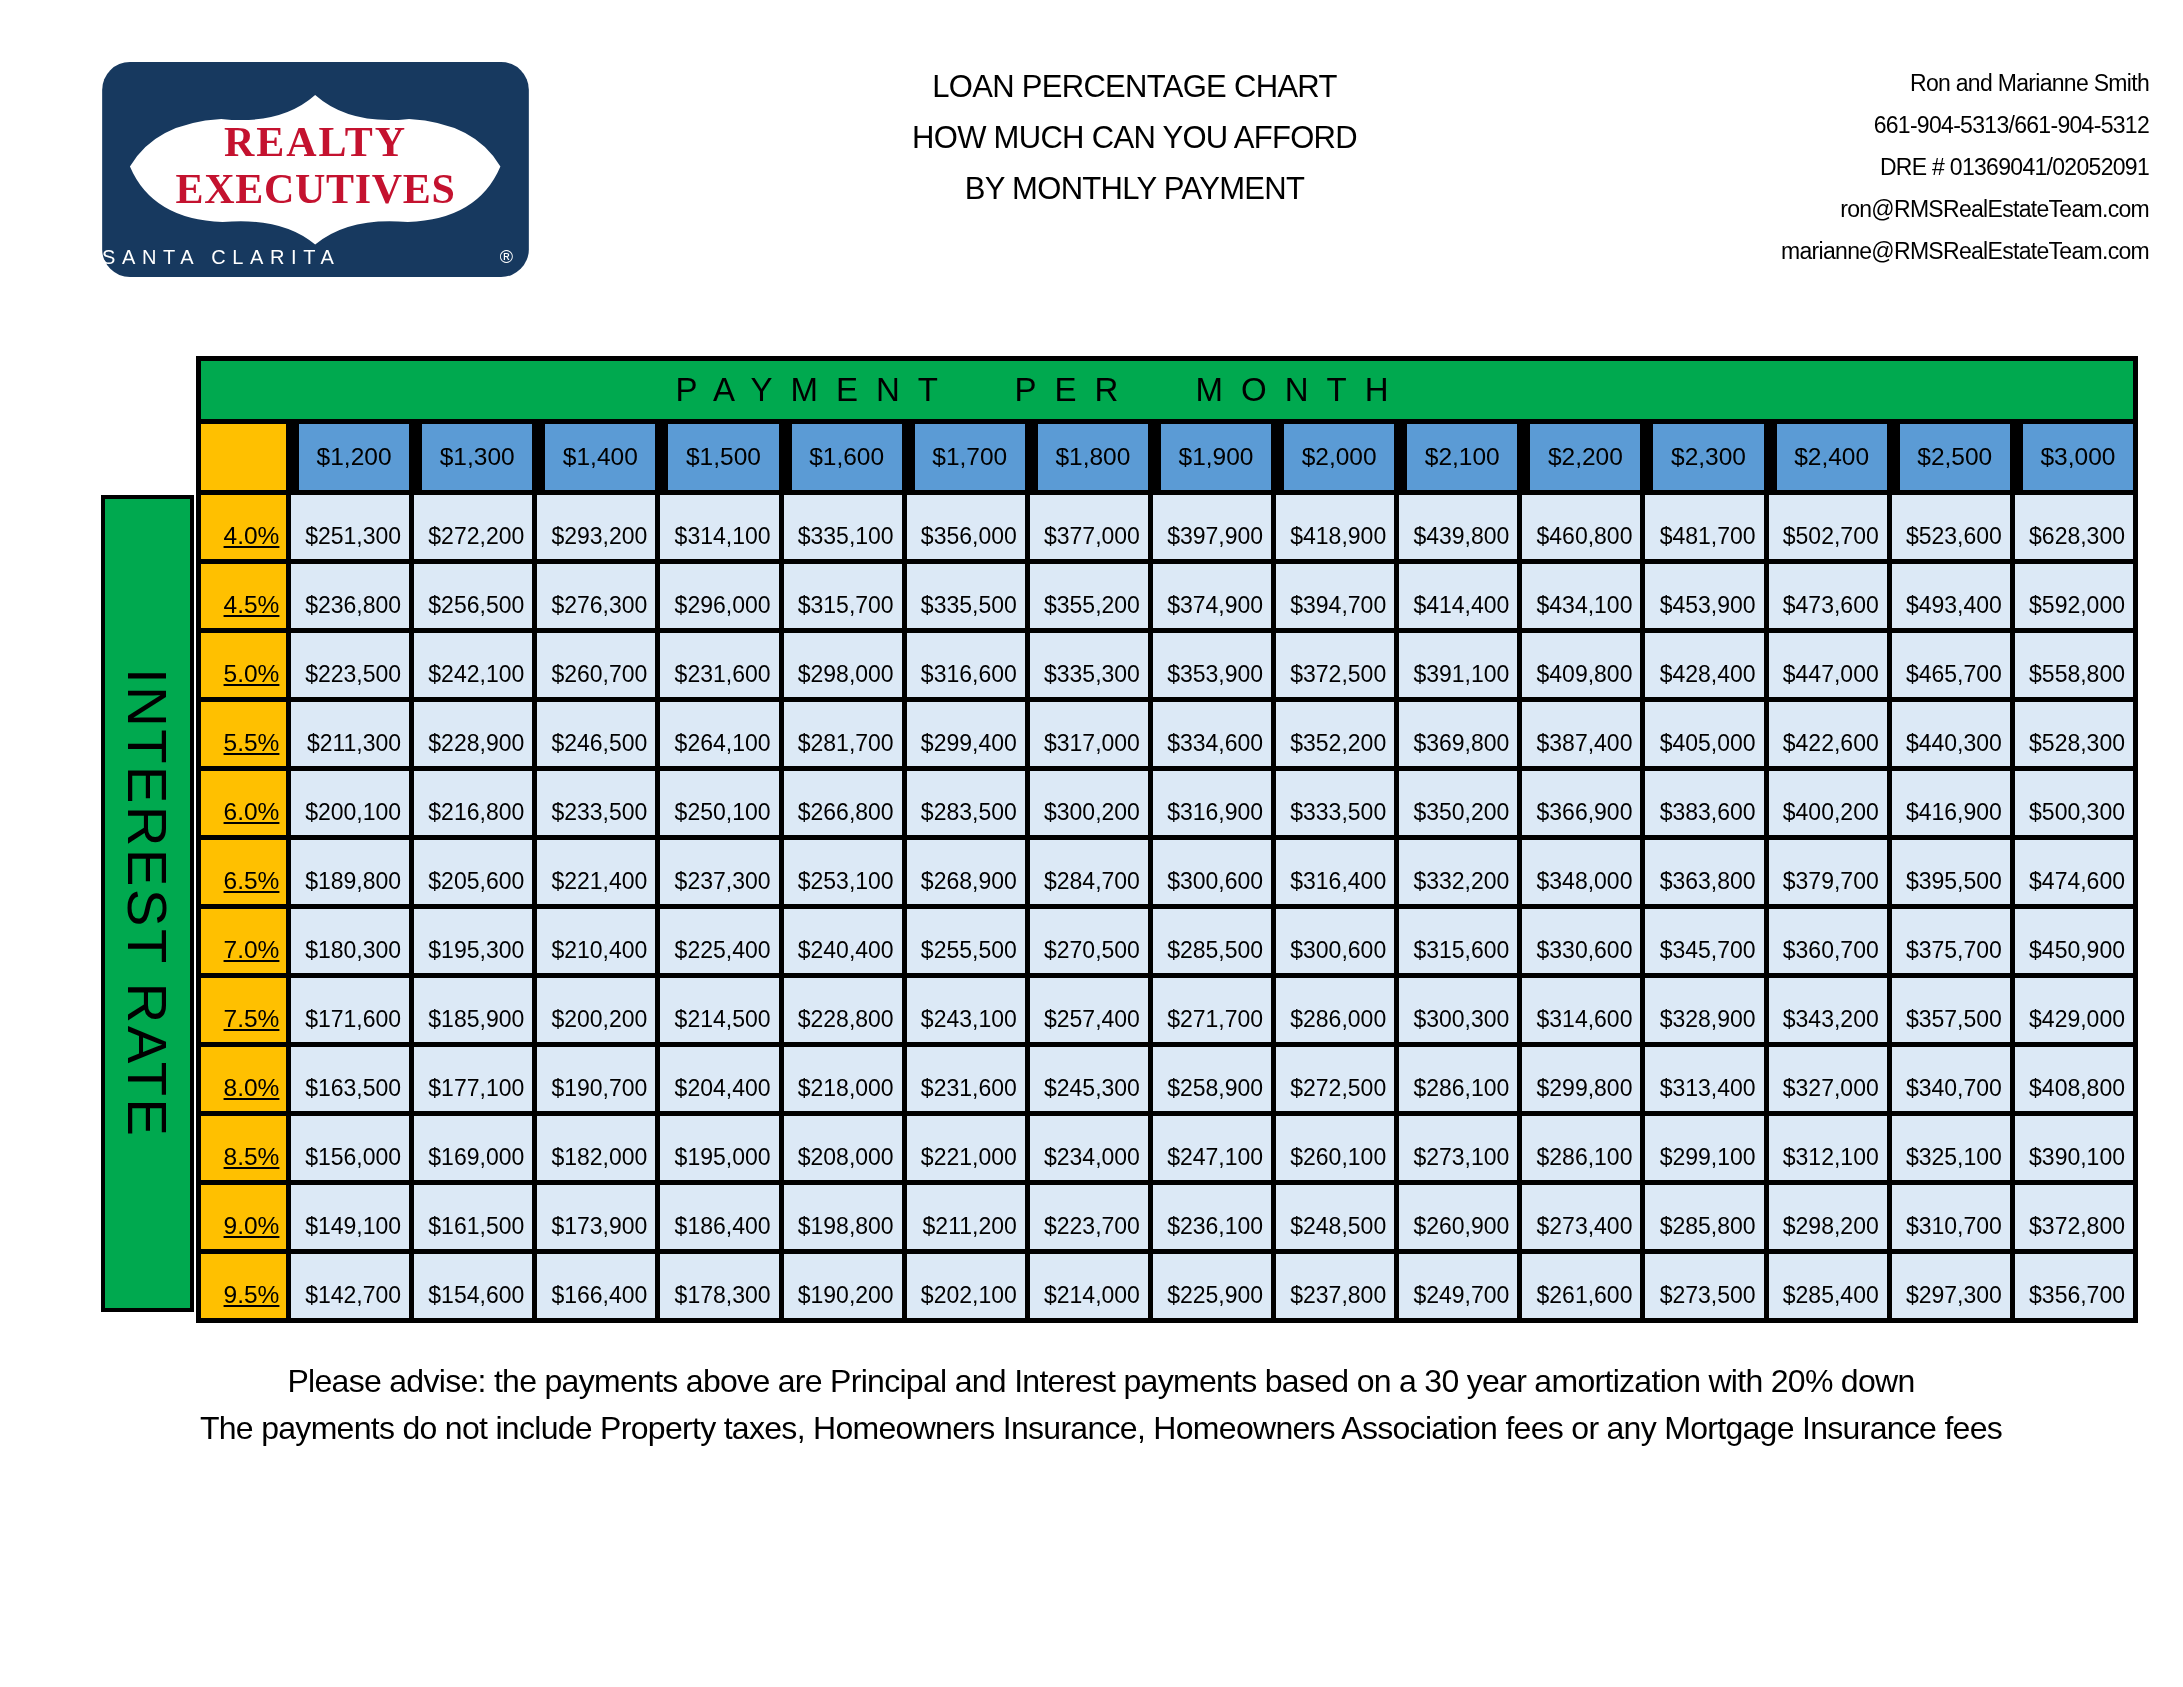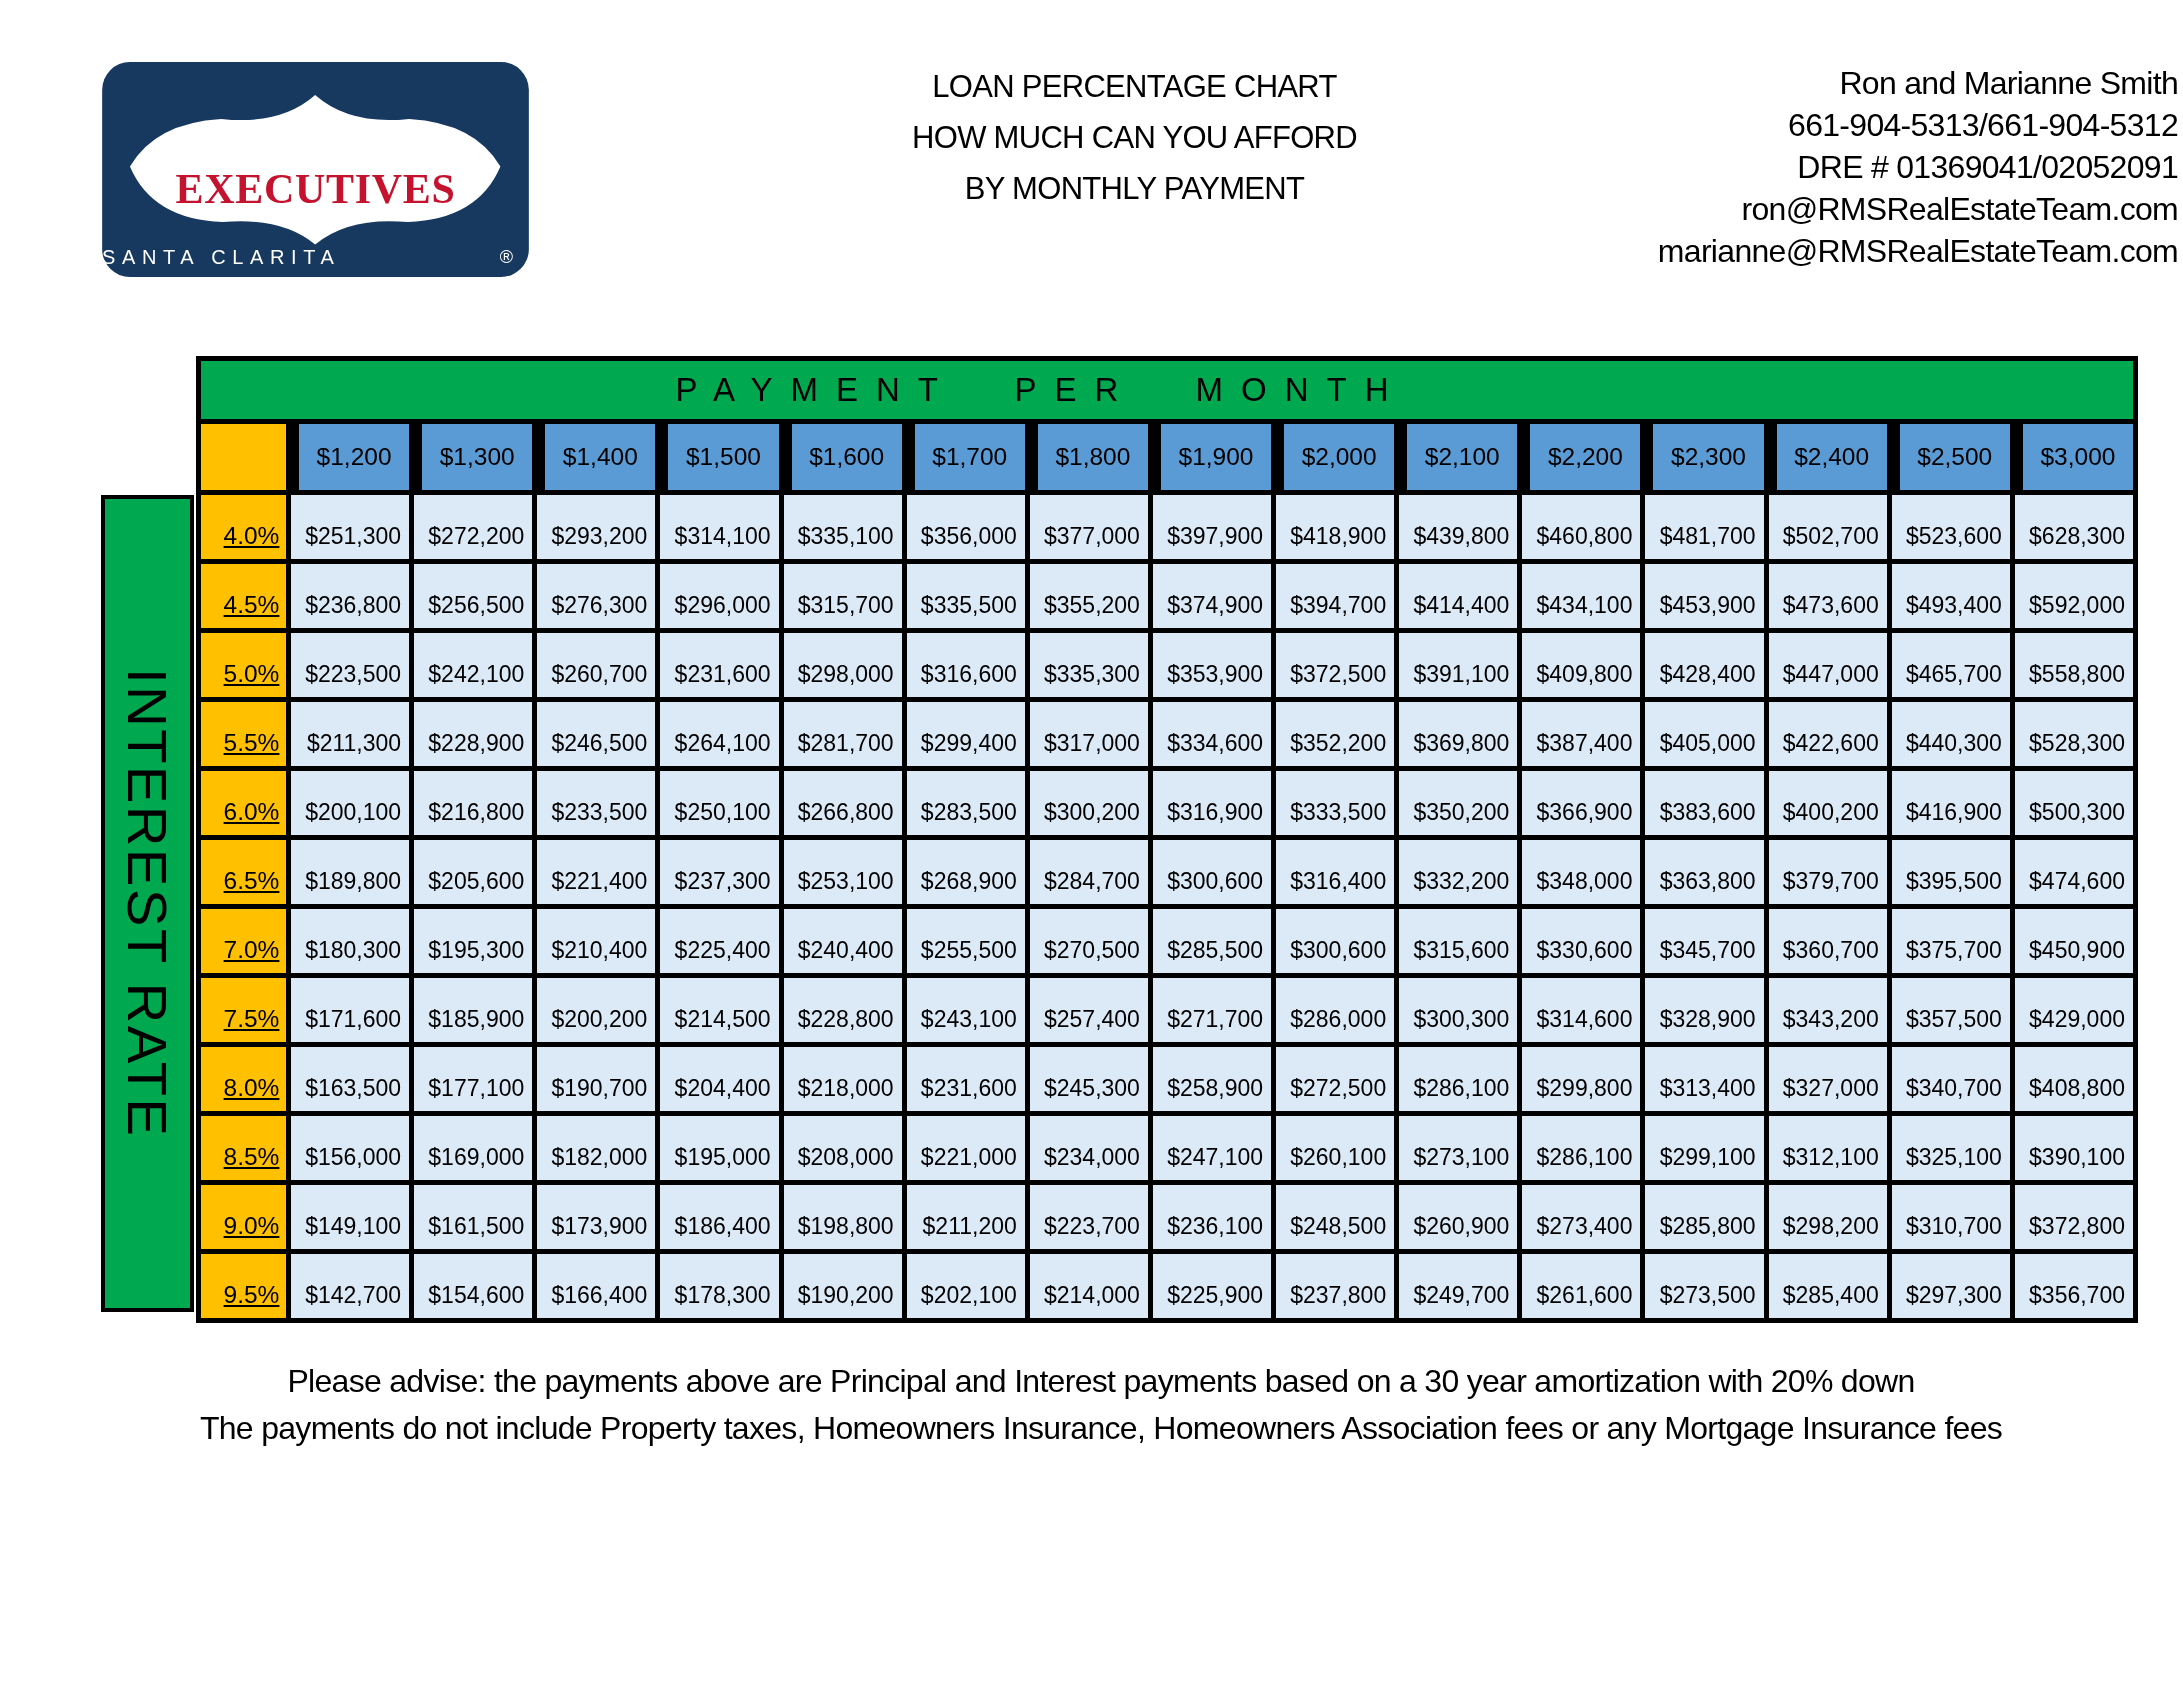--- a/index.html
+++ b/index.html
@@ -17,22 +17,22 @@
     font-family:"Liberation Serif",serif;font-weight:bold;font-size:42px;
     letter-spacing:0.7px;color:#C4122F;}
   .logo-city{position:absolute;left:0;bottom:8px;width:100%;text-align:left;
     font-size:20px;letter-spacing:6.6px;color:#ffffff;}
   .logo-reg{position:absolute;right:16px;bottom:9.3px;font-size:18px;color:#ffffff;}
   
   .title{position:absolute;left:787px;top:61px;width:695px;text-align:center;
     font-size:31px;line-height:51px;letter-spacing:-0.7px;}
   .title div{white-space:nowrap;}
   
-  .contact{position:absolute;right:5px;top:62px;width:595px;text-align:right;
-    font-size:32px;line-height:42px;letter-spacing:-0.7px;}
+  .contact{position:absolute;right:34px;top:62px;width:595px;text-align:right;
+    font-size:23px;line-height:42px;letter-spacing:-0.7px;}
   .contact div{white-space:nowrap;}
   
   .interest-bar{position:absolute;left:101px;top:495px;width:93px;height:817px;
     background:#00A94F;border:4px solid #000;box-sizing:border-box;
     display:flex;align-items:center;justify-content:center;}
   .interest-bar span{writing-mode:vertical-rl;font-size:56px;letter-spacing:2.6px;
     white-space:nowrap;color:#000;}
   
   #loan-table{position:absolute;left:196px;top:356px;width:1942px;
     display:grid;grid-template-columns:85px repeat(15,1fr);
@@ -62,20 +62,21 @@
     <path d="M 42 158
              Q 80 92 180 86
              Q 270 96 322 50
              Q 374 96 464 86
              Q 564 92 602 158
              Q 568 238 462 242
              Q 372 234 322 276
              Q 272 234 182 242
              Q 76 238 42 158 Z" fill="#ffffff"></path>
   </svg>
+  <div class="logo-realty">REALTY</div>
   <div class="logo-exec">EXECUTIVES</div>
   <div class="logo-city">SANTA CLARITA</div>
   <div class="logo-reg">®</div>
 </div>
 
 <div class="title">
   <div>LOAN PERCENTAGE CHART</div>
   <div>HOW MUCH CAN YOU AFFORD</div>
   <div>BY MONTHLY PAYMENT</div>
 </div>

